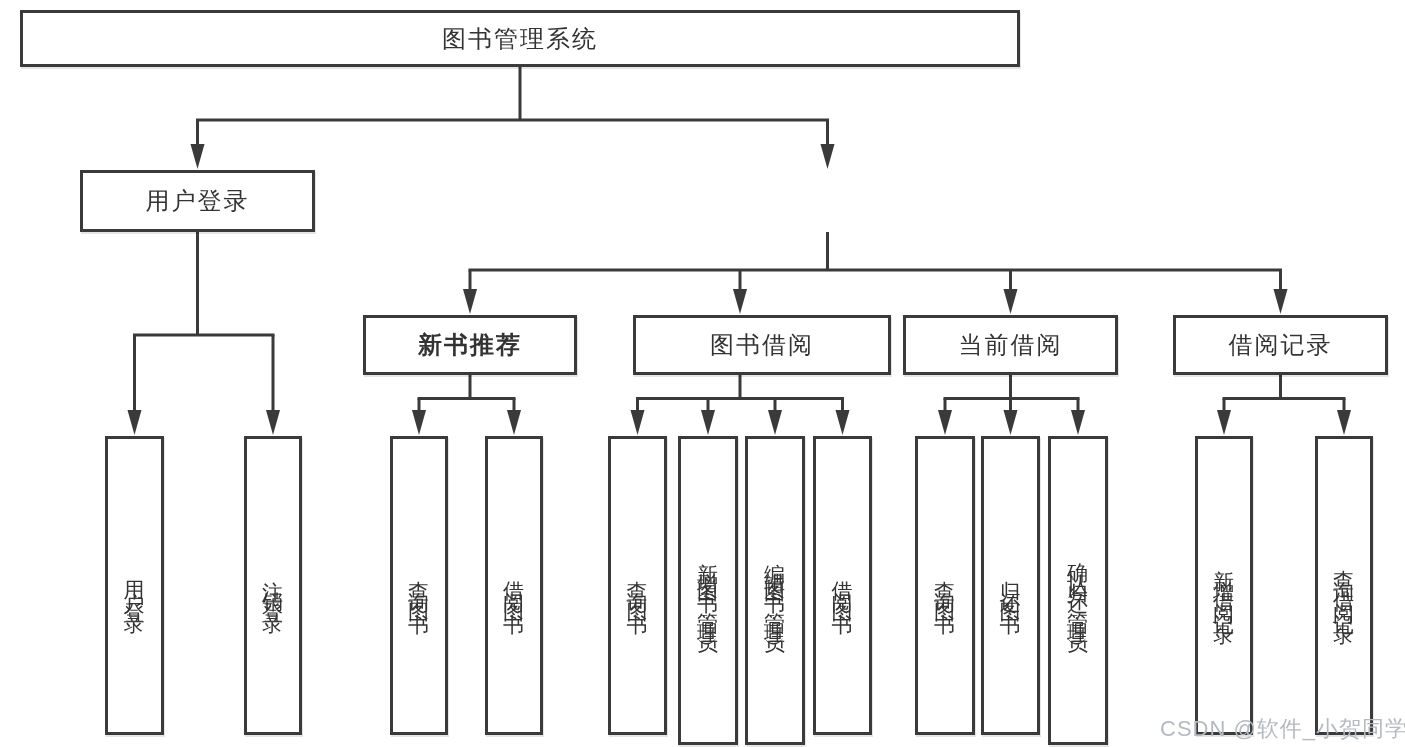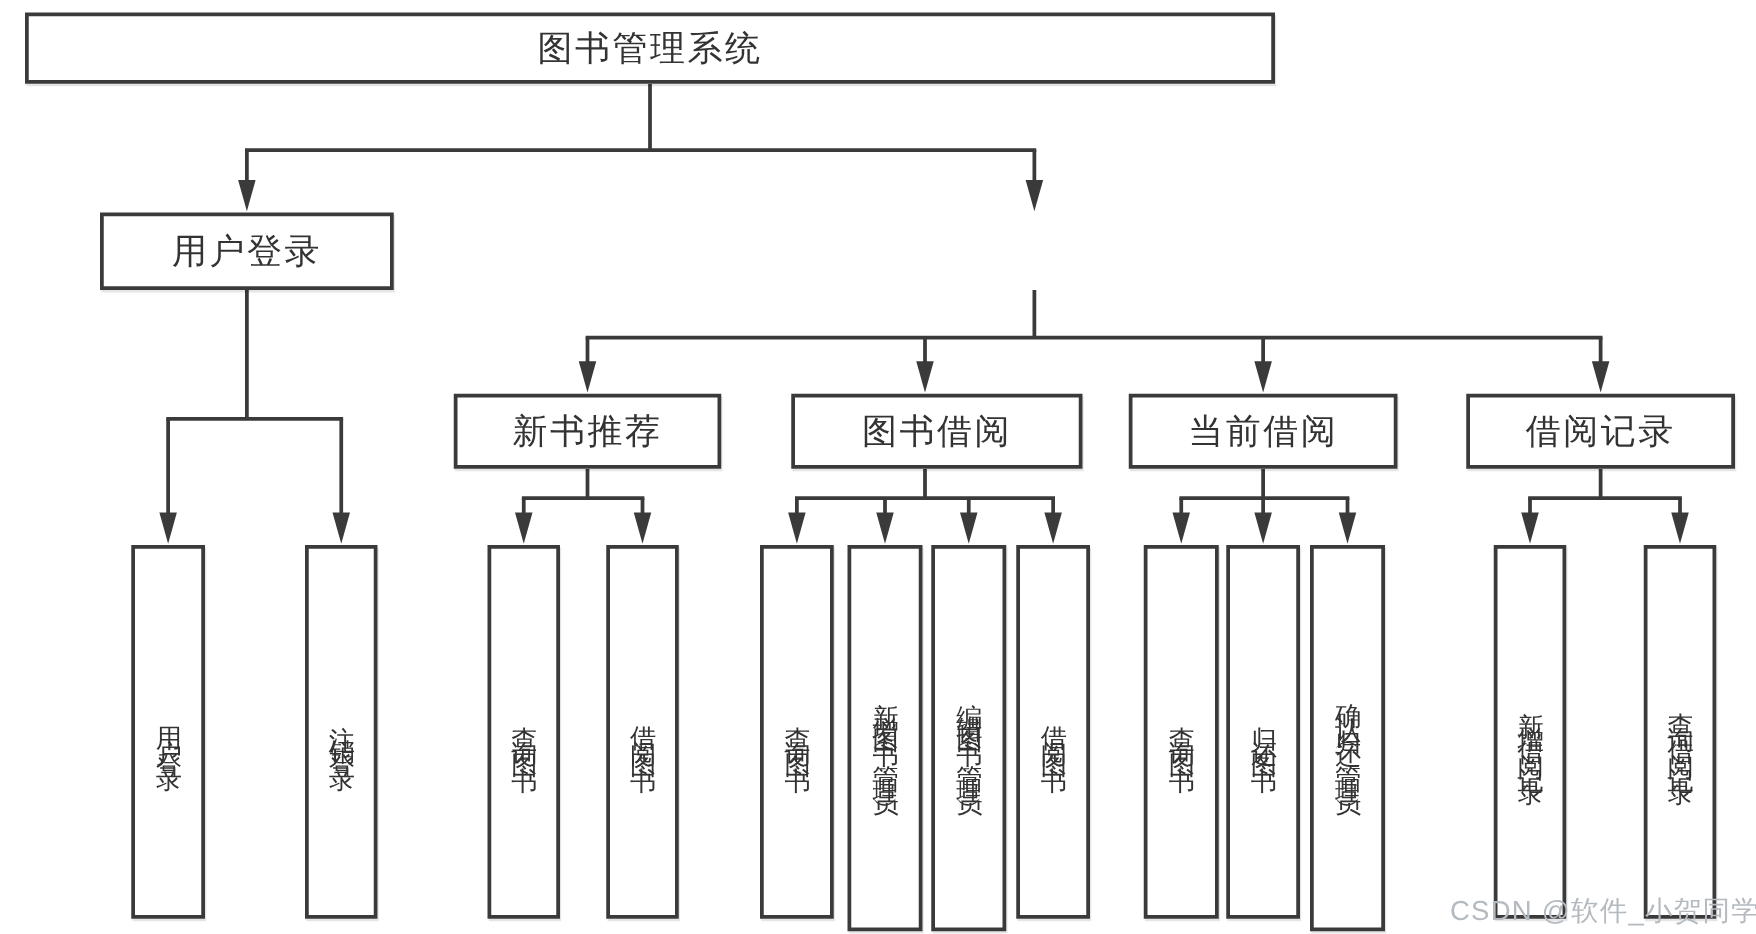--- a/index.html
+++ b/index.html
@@ -21,21 +21,21 @@
     position:absolute;left:0;top:0;width:1405px;height:747px;
     color:var(--line);
   }
   .node{
     position:absolute;
     box-sizing:border-box;
     border:3px solid var(--border);
     background:#fff;
     display:flex;align-items:center;justify-content:center;
     color:var(--text);
-    font-size:28px;
+    font-size:24px;
     letter-spacing:2px;
     box-shadow:1px 2px 0 rgba(0,0,0,0.10);
     z-index:2;
   }
   .vnode{
     writing-mode:vertical-rl;
     text-orientation:mixed;
     font-size:21px;
     letter-spacing:11px;
     line-height:1;
@@ -123,22 +123,22 @@
       <polygon points="1071,410 1085,410 1078,435"></polygon>
       <polygon points="1217,410 1231,410 1224,435"></polygon>
       <polygon points="1337,410 1351,410 1344,435"></polygon>
     </g>
   </svg>
 
   <div class="node" style="left:20px;top:10px;width:1000px;height:57px;">图书管理系统</div>
 
   <div class="node" style="left:80px;top:170px;width:235px;height:62px;">用户登录</div>
 
-  <div class="node" style="left:363px;top:315px;width:214px;height:60px;">新书推荐</div>
-  <div class="node" style="left:633px;top:315px;width:233px;height:60px;">图书借阅</div>
+  <div class="node" style="left:363px;top:315px;width:214px;height:60px;font-weight:bold;">新书推荐</div>
+  <div class="node" style="left:633px;top:315px;width:258px;height:60px;">图书借阅</div>
   <div class="node" style="left:903px;top:315px;width:215px;height:60px;">当前借阅</div>
   <div class="node" style="left:1173px;top:315px;width:215px;height:60px;">借阅记录</div>
 
   <div class="node vnode" style="left:105px;top:436px;width:59px;height:299px;">用户登录</div>
   <div class="node vnode" style="left:244px;top:436px;width:58px;height:299px;">注销登录</div>
 
   <div class="node vnode" style="left:390px;top:436px;width:58px;height:299px;">查询图书</div>
   <div class="node vnode" style="left:485px;top:436px;width:58px;height:299px;">借阅图书</div>
 
   <div class="node vnode" style="left:608px;top:436px;width:59px;height:299px;">查询图书</div>

